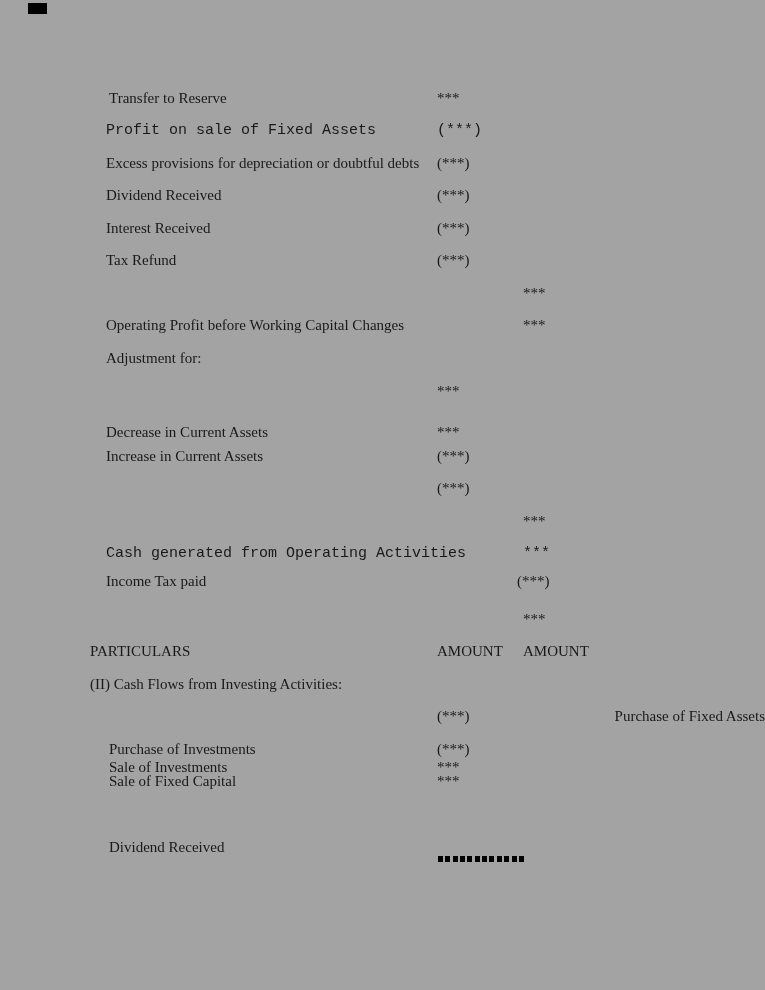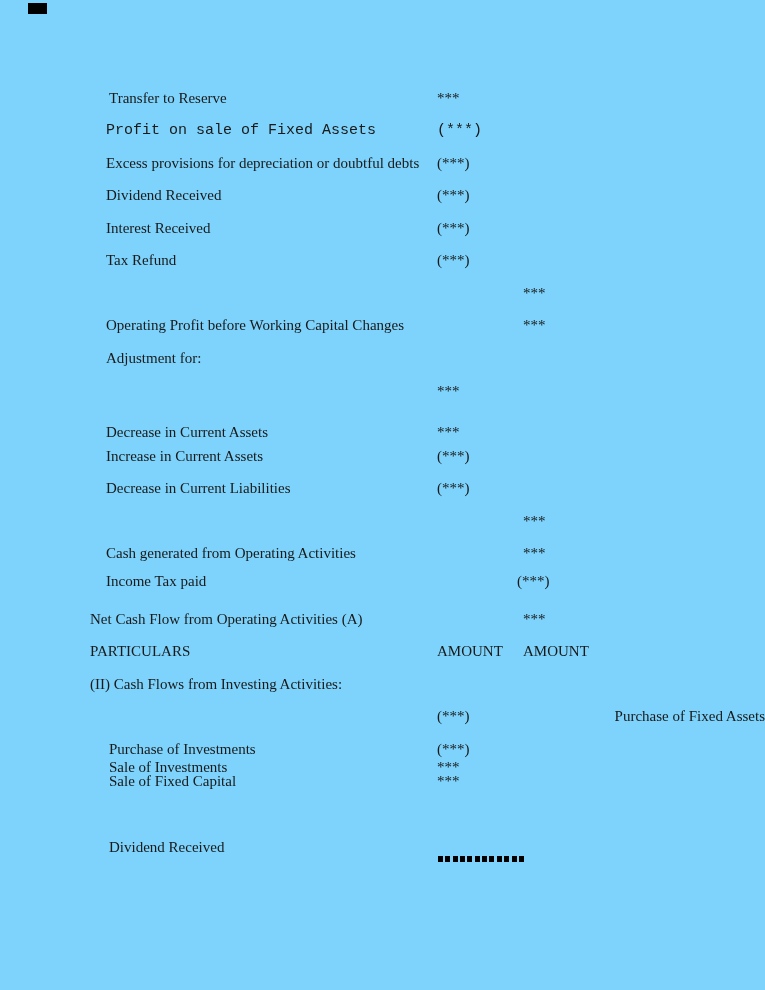--- a/index.html
+++ b/index.html
@@ -4,21 +4,21 @@
 <style>
   html, body {
     margin: 0;
     padding: 0;
     background: #ffffff;
   }
   .page {
     position: relative;
     width: 765px;
     height: 990px;
-    background: #7dd3fc;
+    background: #a3a3a3;
     overflow: hidden;
     font-family: "Liberation Serif", "DejaVu Serif", serif;
     font-size: 15px;
     color: #191919;
   }
   .scan-mark {
     position: absolute;
     left: 28px;
     top: 3px;
     width: 19px;
@@ -70,25 +70,25 @@
       <div class="row indent-1" style="top: 152.64px;"><span class="label">Excess provisions for depreciation or doubtful debts</span><span class="amount-col1">(***)</span></div>
       <div class="row indent-1" style="top: 185.21px;"><span class="label">Dividend Received</span><span class="amount-col1">(***)</span></div>
       <div class="row indent-1" style="top: 217.78px;"><span class="label">Interest Received</span><span class="amount-col1">(***)</span></div>
       <div class="row indent-1" style="top: 250.35px;"><span class="label">Tax Refund</span><span class="amount-col1">(***)</span></div>
       <div class="row indent-1" style="top: 282.92px;"><span class="label"></span><span class="amount-col2 pad-left">***</span></div>
       <div class="row indent-1" style="top: 315.49px;"><span class="label">Operating Profit before Working Capital Changes</span><span class="amount-col2 pad-left">***</span></div>
       <div class="row indent-1" style="top: 348.06px;"><span class="label">Adjustment for:</span></div>
       <div class="row indent-1" style="top: 380.63px;"><span class="amount-col1">***</span></div>
       <div class="row indent-1" style="top: 422px;"><span class="label">Decrease in Current Assets</span><span class="amount-col1">***</span></div>
       <div class="row indent-1" style="top: 445.77px;"><span class="label">Increase in Current Assets</span><span class="amount-col1">(***)</span></div>
-      <div class="row indent-1" style="top: 478.34px;"><span class="label">Decrease in Current Liabilities</span><span class="amount-col1">(***)</span></div>
+      <div class="row indent-1" style="top: 478.34px;"><span class="amount-col1">(***)</span></div>
       <div class="row indent-1" style="top: 510.91px;"><span class="label"></span><span class="amount-col2 pad-left">***</span></div>
-      <div class="row indent-1" style="top: 543.48px;"><span class="label">Cash generated from Operating Activities</span><span class="amount-col2 pad-left">***</span></div>
+      <div class="row indent-1" style="top: 543.48px; font-family: Liberation Mono, monospace;"><span class="label">Cash generated from Operating Activities</span><span class="amount-col2 pad-left">***</span></div>
       <div class="row indent-1" style="top: 571px;"><span class="label">Income Tax paid</span><span class="amount-col2">(***)</span></div>
-      <div class="row indent-0" style="top: 608.62px;"><span class="label">Net Cash Flow from Operating Activities (A)</span><span class="amount-col2 pad-left">***</span></div>
+      <div class="row indent-0" style="top: 608.62px;"><span class="amount-col2 pad-left">***</span></div>
       <div class="row indent-0" style="top: 641.19px;"><span class="label">PARTICULARS</span><span class="amount-col1">AMOUNT</span><span class="amount-col2 pad-left">AMOUNT</span></div>
       <div class="row indent-0" style="top: 673.76px;"><span class="label">(II) Cash Flows from Investing Activities:</span></div>
       <div class="row indent-2" style="top: 706.33px; text-align: right;"><span class="label">Purchase of Fixed Assets</span><span class="amount-col1">(***)</span></div>
       <div class="row indent-2" style="top: 738.9px;"><span class="label">Purchase of Investments</span><span class="amount-col1">(***)</span></div>
       <div class="row indent-2" style="top: 771.47px;"><span class="label">Sale of Fixed Capital</span><span class="amount-col1">***</span></div>
       <div class="row indent-2" style="top: 757px; text-decoration: underline;"><span class="label">Sale of Investments</span><span class="amount-col1">***</span></div>
       <div class="row indent-2" style="top: 836.61px;"><span class="label">Dividend Received</span><div class="dotted-blank"></div></div>
     </div>
 </div>
 

